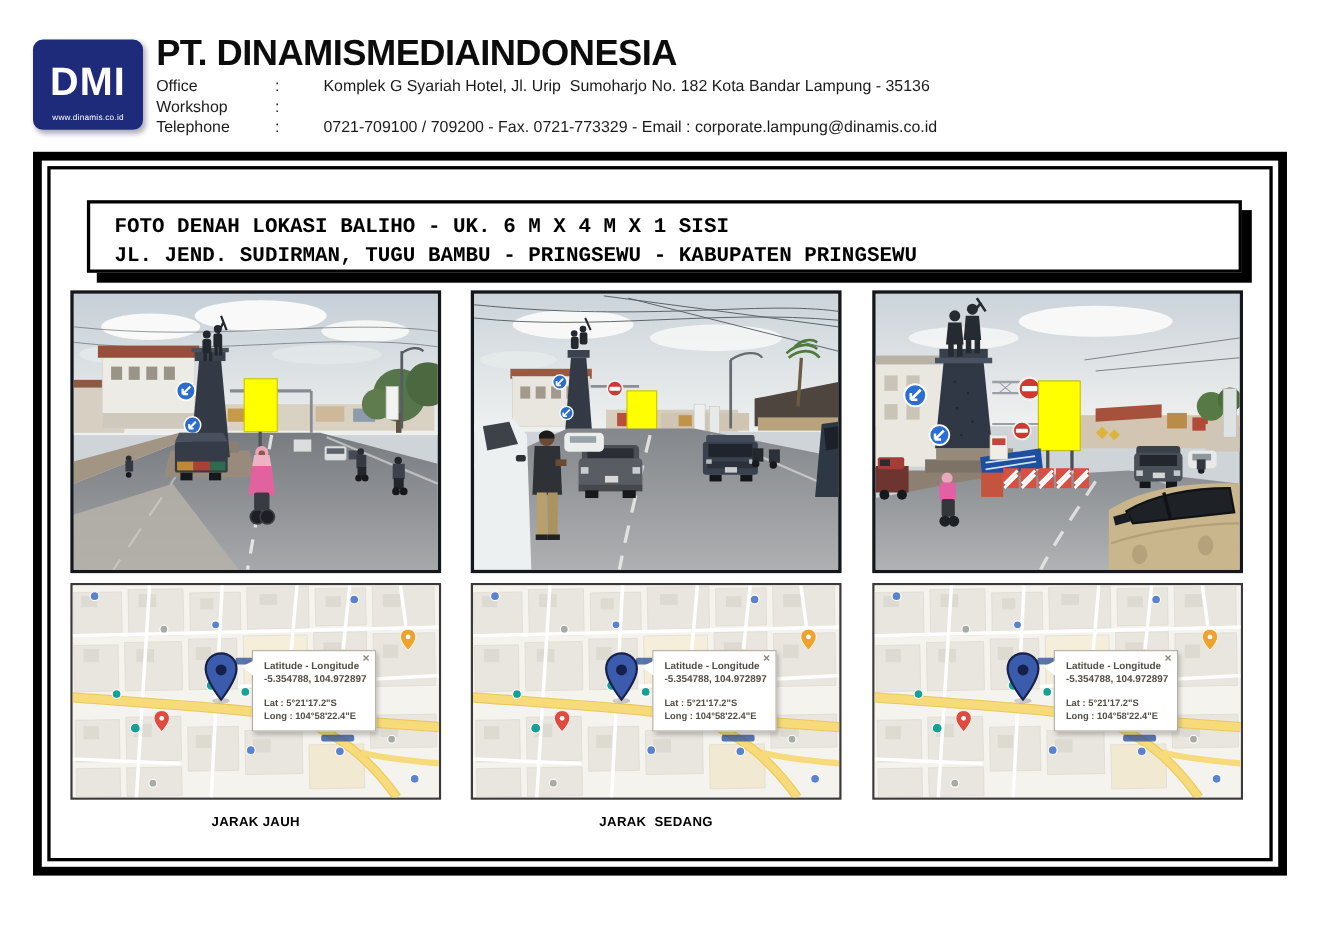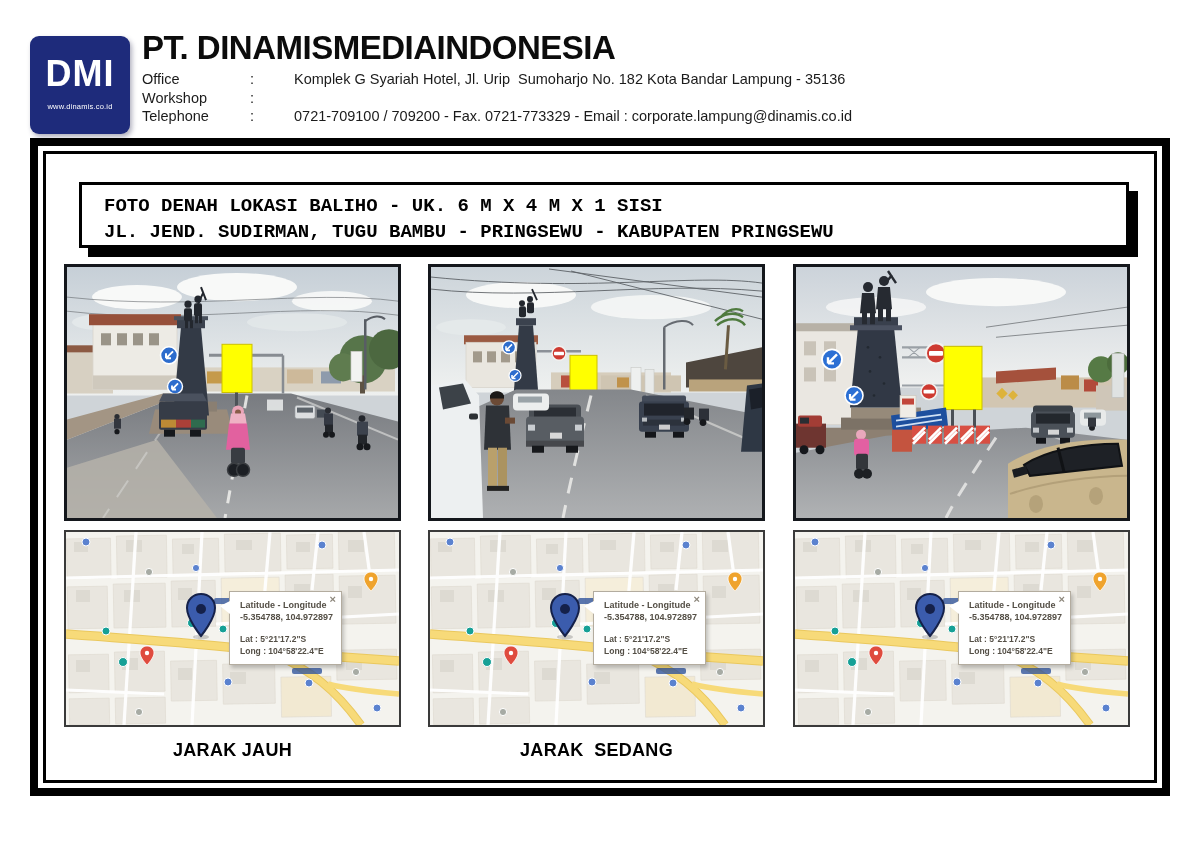--- a/index.html
+++ b/index.html
@@ -1,20 +1,20 @@
 <!DOCTYPE html>
 <html><head>
 <meta charset="utf-8">
 <style>
   html,body{margin:0;padding:0;background:#fff;}
   .page{position:relative;width:1200px;height:848px;background:#ffffff;overflow:hidden;
         font-family:"Liberation Sans",sans-serif;color:#111;}
 
   
-  .logo{position:absolute;left:30px;top:36px;width:100px;height:98px;background:#1e2b7b;
+  .logo{position:absolute;left:30px;top:36px;width:100px;height:82px;background:#1e2b7b;
         border-radius:9px;color:#fff;text-align:center;box-shadow:2px 3px 5px rgba(30,30,70,.35);}
   .logo-abbr{font-size:36px;font-weight:800;letter-spacing:1px;margin-top:17px;}
   .logo-site{font-size:7.5px;margin-top:7px;letter-spacing:.2px;}
   .company{position:absolute;left:142px;top:30px;width:900px;}
   .company-name{font-size:33px;font-weight:800;color:#0c0c0c;letter-spacing:-.5px;line-height:36px;}
   .contacts{margin-top:4px;font-size:14.5px;color:#1b1b1b;line-height:18.5px;}
   .contact-row{display:flex;gap:28px;}
   .contact-label{width:80px;}
   .contact-sep{width:16px;}
   .contact-value{white-space:pre;}
@@ -42,21 +42,21 @@
              border:1px solid #b3ac9f;box-shadow:2px 3px 4px rgba(0,0,0,.22);
              padding:7px 6px 0 10px;box-sizing:border-box;}
   .map-popup::before{content:"";position:absolute;left:-10px;top:9px;width:0;height:0;
              border-top:5px solid transparent;border-bottom:8px solid transparent;
              border-right:10px solid #fff;}
   .popup-title,.popup-coords{font-size:9px;font-weight:700;color:#544f46;line-height:12px;white-space:pre;}
   .popup-gap{height:10px;}
   .popup-lat,.popup-long{font-size:8.5px;font-weight:700;color:#544f46;line-height:12px;white-space:pre;}
   .popup-close{position:absolute;right:5px;top:1px;font-size:11px;color:#8d877c;font-weight:700;}
 
-  .caption{position:absolute;top:586px;width:337px;text-align:center;font-size:18px;font-weight:700;
+  .caption{position:absolute;top:586px;width:337px;text-align:center;font-size:12px;font-weight:700;
            color:#000;white-space:pre;letter-spacing:.3px;}
 </style>
 </head>
 <body>
 
 <div class="page">
 
   <div class="logo">
     <div class="logo-abbr">DMI</div>
     <div class="logo-site">www.dinamis.co.id</div>

